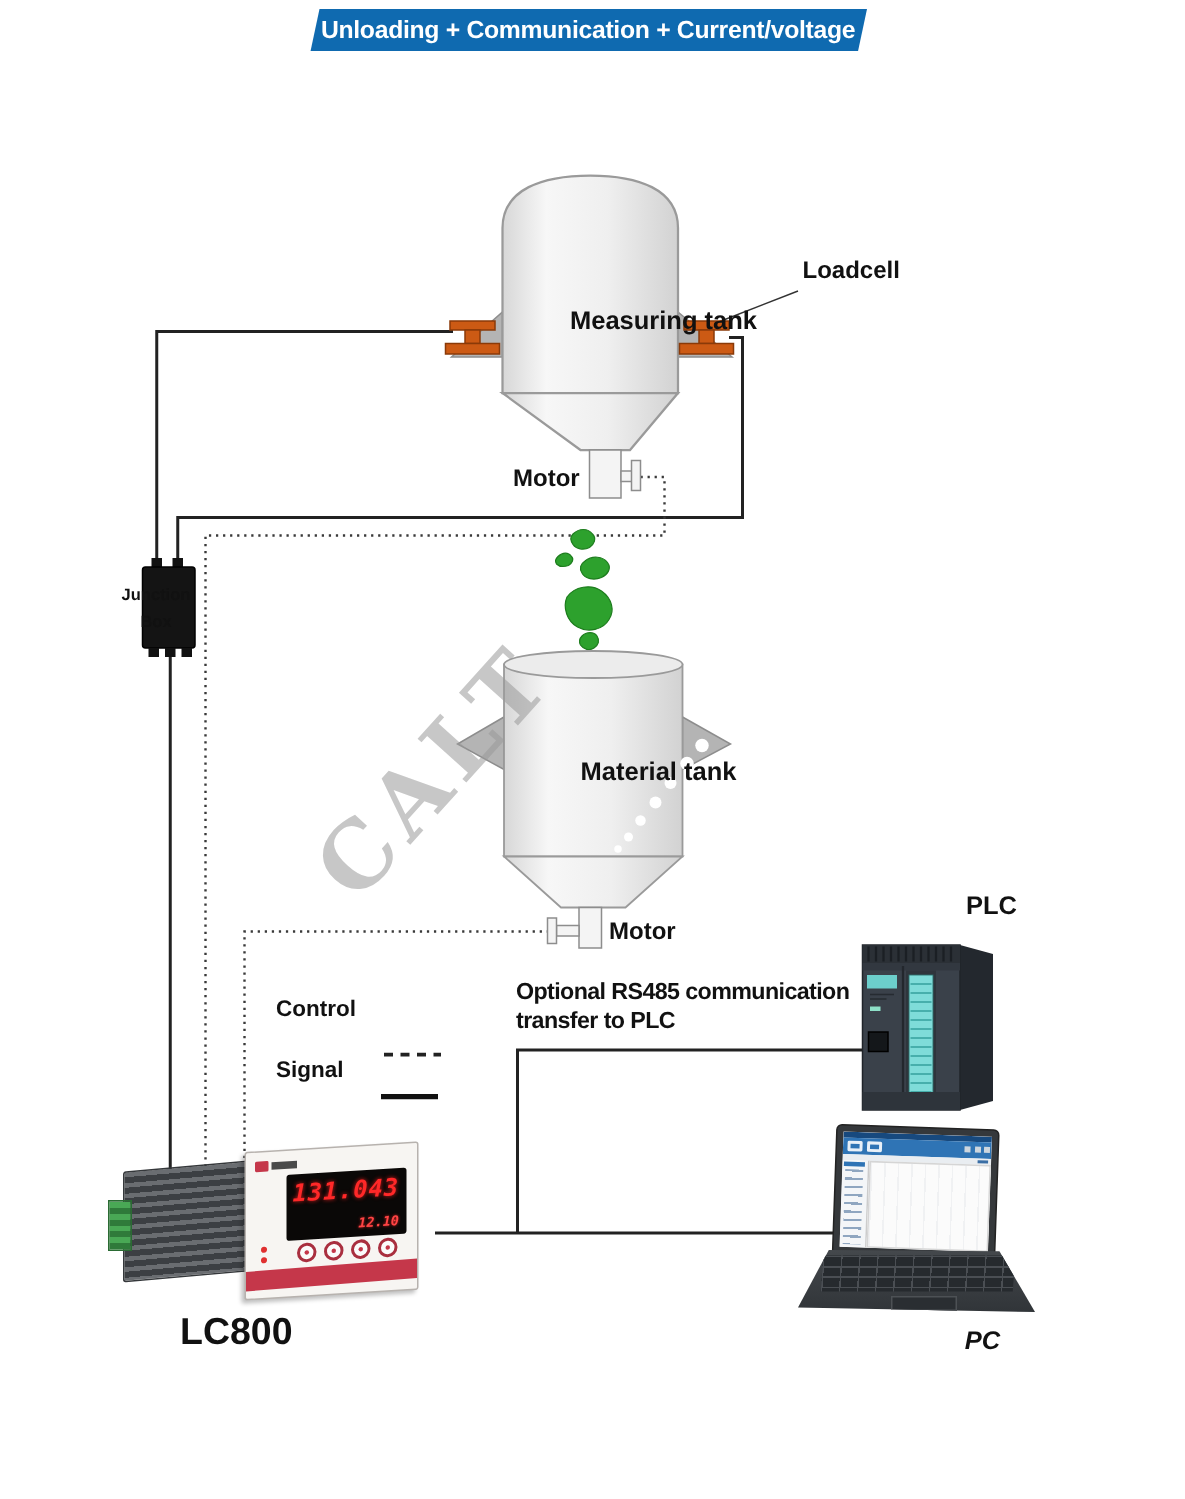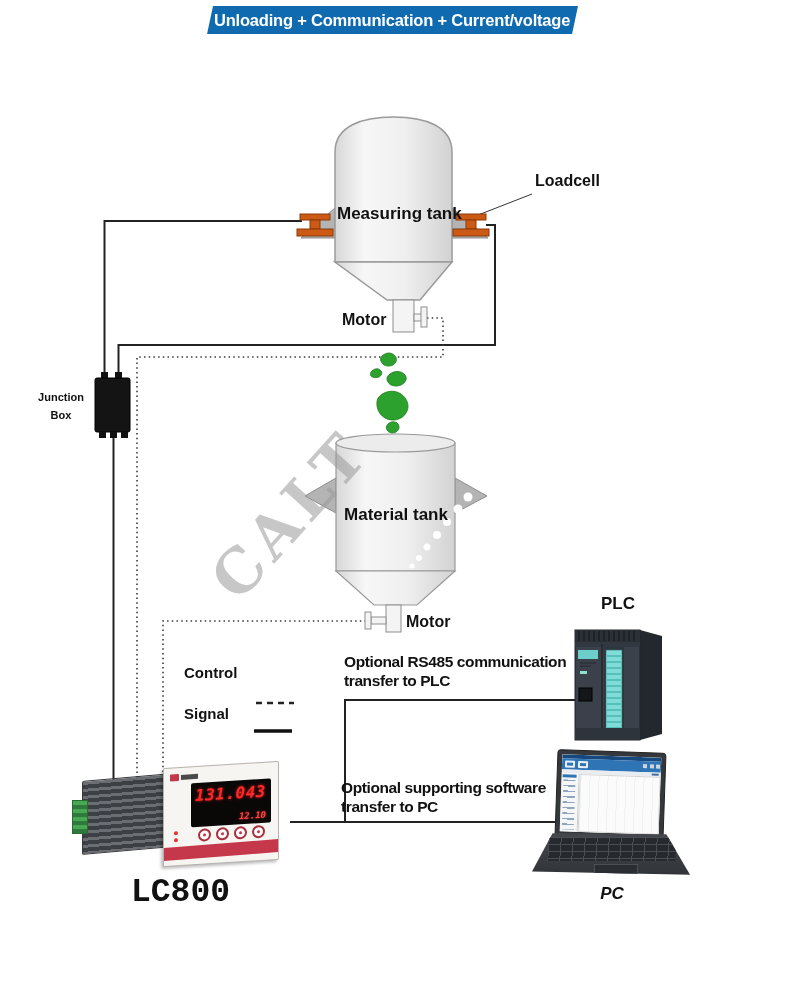--- a/index.html
+++ b/index.html
@@ -7,21 +7,21 @@
          font-family:"Liberation Sans",sans-serif;}
   .layer{position:absolute;left:0;top:0;width:790px;height:999px;}
 
   
   .banner{position:absolute;left:213px;top:6px;width:365px;height:28px;background:#0f6ab0;
           transform:skewX(-12deg);transform-origin:0 0;display:flex;align-items:center;justify-content:center;}
   .banner span{transform:skewX(12deg);color:#fff;font-weight:700;font-size:16.5px;letter-spacing:-0.2px;white-space:nowrap;}
 
   
   .lbl{position:absolute;color:#111;font-weight:700;white-space:nowrap;}
-  .c{text-align:center;}
+  .c{text-align:center;padding-left:43px;}
 
   
   .watermark{position:absolute;left:180px;top:478px;width:220px;height:74px;line-height:74px;
              text-align:center;transform:rotate(-48deg);font-family:"DejaVu Serif",serif;
              font-weight:700;font-size:60px;letter-spacing:6px;color:#9a9a9a;opacity:.55;}
 
   
   .lc-body{position:absolute;left:82px;top:781px;width:190px;height:72px;border-radius:2px;
            transform:skewY(-5deg);transform-origin:0 0;border:1px solid #35383b;
            background:repeating-linear-gradient(180deg,#6a6d71 0 3px,#3c3f43 3px 7px);}
@@ -186,24 +186,20 @@
   </div>
   <div class="lbl c" style="left:338px;top:505px;width:116px;font-size:17px;">Material tank</div>
   <div class="lbl" style="left:406px;top:613px;font-size:16px;">Motor</div>
   <div class="lbl" style="left:184px;top:664px;font-size:15px;">Control</div>
   <div class="lbl" style="left:184px;top:705px;font-size:15px;">Signal</div>
   <div class="lbl c" style="left:593px;top:594px;width:50px;font-size:17px;">PLC</div>
   <div class="lbl" style="left:344px;top:652px;font-size:15.5px;line-height:19px;letter-spacing:-0.4px;">
     <div>Optional RS485 communication</div>
     <div>transfer to PLC</div>
   </div>
-  <div class="lbl" style="left:341px;top:778px;font-size:15.5px;line-height:19px;letter-spacing:-0.4px;">
-    <div>Optional supporting software</div>
-    <div>transfer to PC</div>
-  </div>
 
   <div class="lc-body"></div>
   <div class="lc-conn"></div>
   <div class="lc-panel">
     <div class="lc-logo">
         <i></i>
         <b></b>
       </div>
     <div class="lc-display">
       <div class="lc-main">131.043</div>
@@ -218,21 +214,21 @@
         <i></i>
       </div>
     <div class="lc-btn" style="left:70px;">
         <i></i>
       </div>
     <div class="lc-btn" style="left:88px;">
         <i></i>
       </div>
     <div class="lc-stripe"></div>
   </div>
-  <div class="lbl" style="left:131px;top:874px;font-size:33px;font-family:Liberation Mono, monospace;">LC800</div>
+  <div class="lbl" style="left:120px;top:874px;font-size:25px;">LC800</div>
 
   <div class="lap-screen">
     <div class="scr">
       <div class="scr-title"></div>
       <div class="scr-tools">
         <span class="scr-btn" style="left:3px;">
             <i></i>
           </span>
         <span class="scr-btn" style="left:16px;">
             <i></i>

